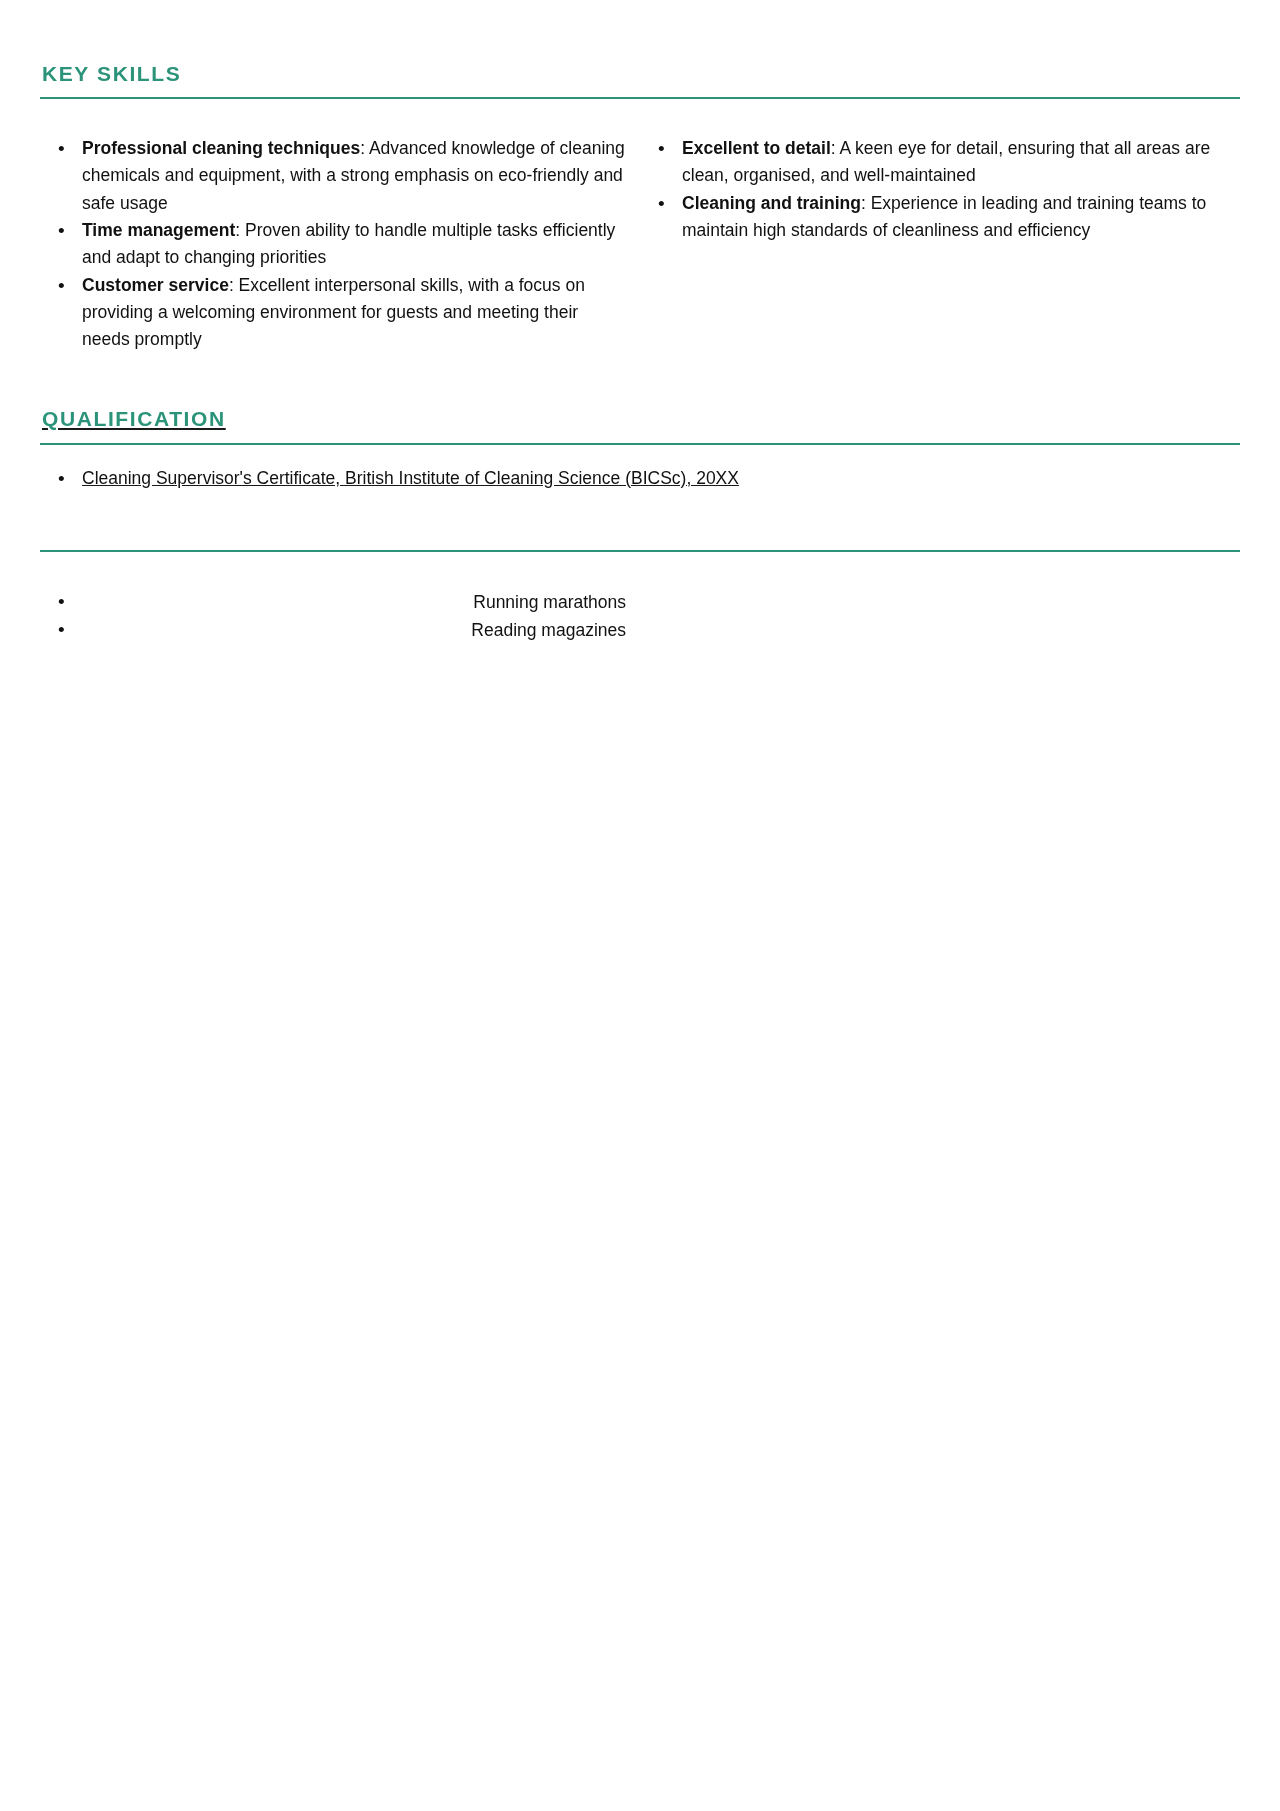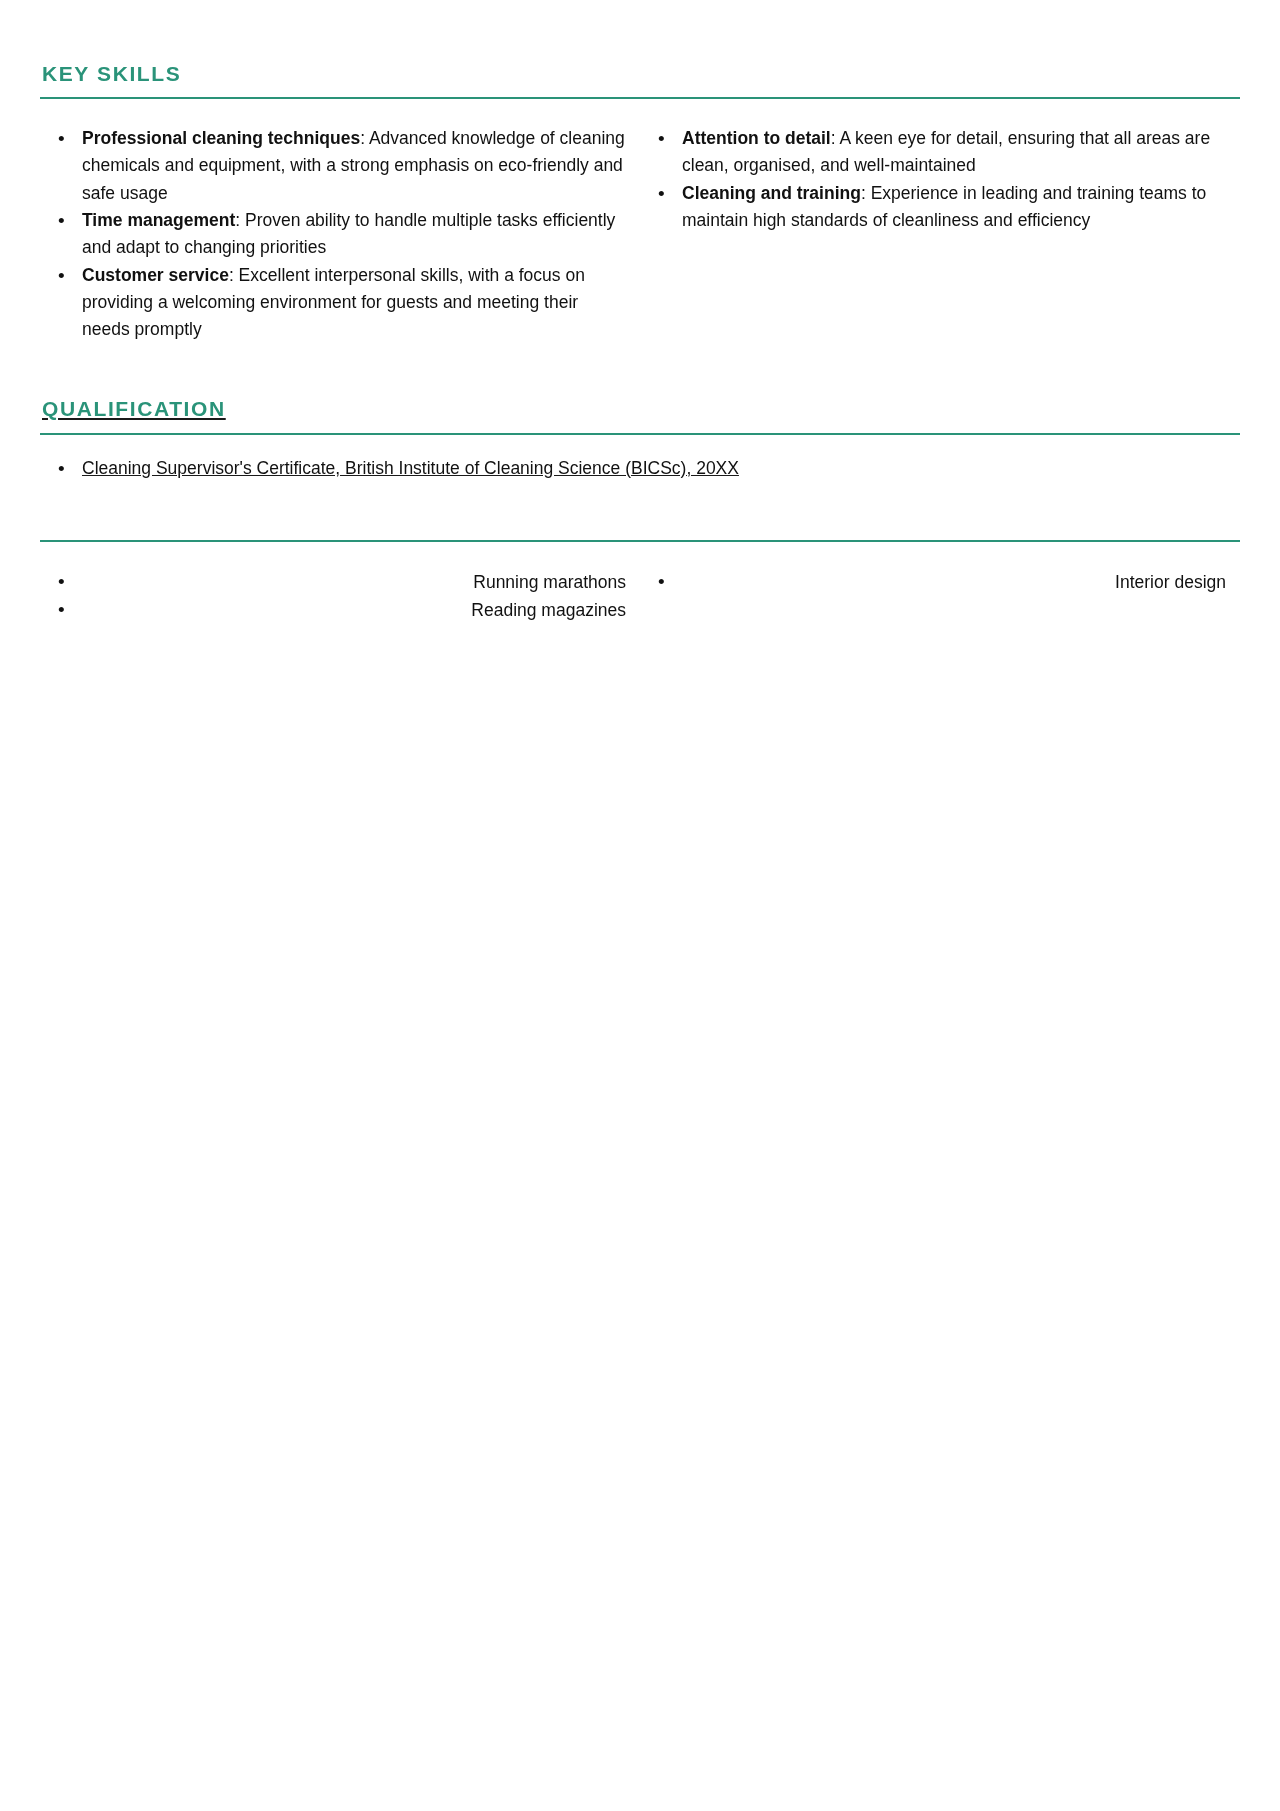--- a/index.html
+++ b/index.html
@@ -46,21 +46,21 @@
 
   
   .sec-keyskills { padding-top: 62px; }
   .sec-qualification { padding-top: 54px; text-decoration: underline; }
   .sec-hobbies { padding-top: 46px; }
 
   
   .cols {
     display: flex;
     width: 100%;
-    padding-top: 26px;
+    padding-top: 36px;
   }
   .col {
     width: 50%;
     padding-right: 14px;
   }
 
   ul.bullets {
     list-style: none;
     margin: 0;
     padding: 0;
@@ -120,21 +120,21 @@
             <b>Time management</b><span>: Proven ability to handle multiple tasks efficiently and adapt to changing priorities</span>
           </li>
           <li>
             <b>Customer service</b><span>: Excellent interpersonal skills, with a focus on providing a welcoming environment for guests and meeting their needs promptly</span>
           </li>
         </ul>
       </div>
       <div class="col">
         <ul class="bullets">
           <li>
-            <b>Attention to detail</b><span>: A keen eye for detail, ensuring that all areas are clean, organised, and well-maintained</span>
+            <b>Excellent to detail</b><span>: A keen eye for detail, ensuring that all areas are clean, organised, and well-maintained</span>
           </li>
           <li>
             <b>Cleaning and training</b><span>: Experience in leading and training teams to maintain high standards of cleanliness and efficiency</span>
           </li>
         </ul>
       </div>
     </div>
   </div>
 
   <div class="section sec-qualification">
@@ -151,22 +151,17 @@
   <div class="section sec-hobbies">
     <div class="section-rule"></div>
 
     <div class="cols hobbies-list">
       <div class="col">
         <ul class="bullets">
           <li>Running marathons</li>
           <li>Reading magazines</li>
         </ul>
       </div>
-      <div class="col">
-        <ul class="bullets">
-          <li>Interior design</li>
-        </ul>
-      </div>
     </div>
   </div>
 
   <div class="spacer-bottom"></div>
 </div>
 
 </body></html>

